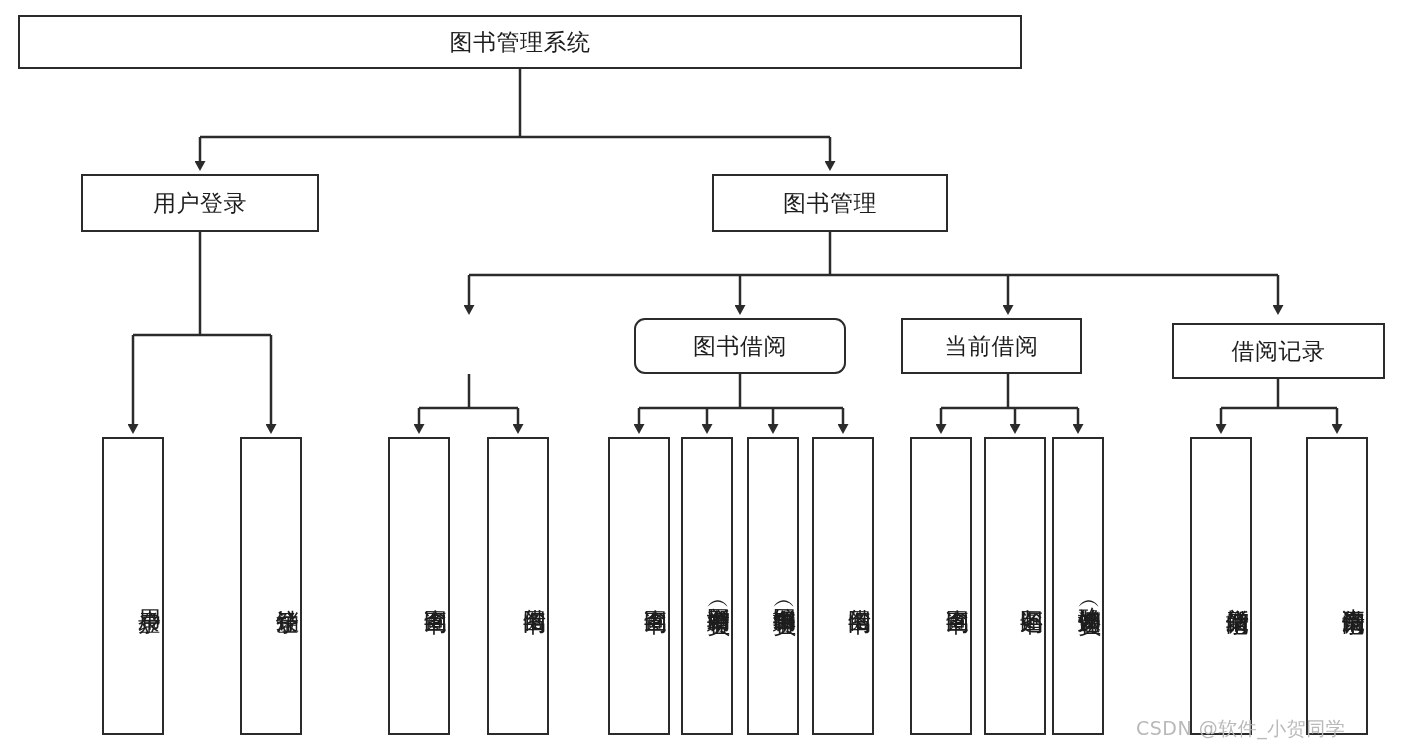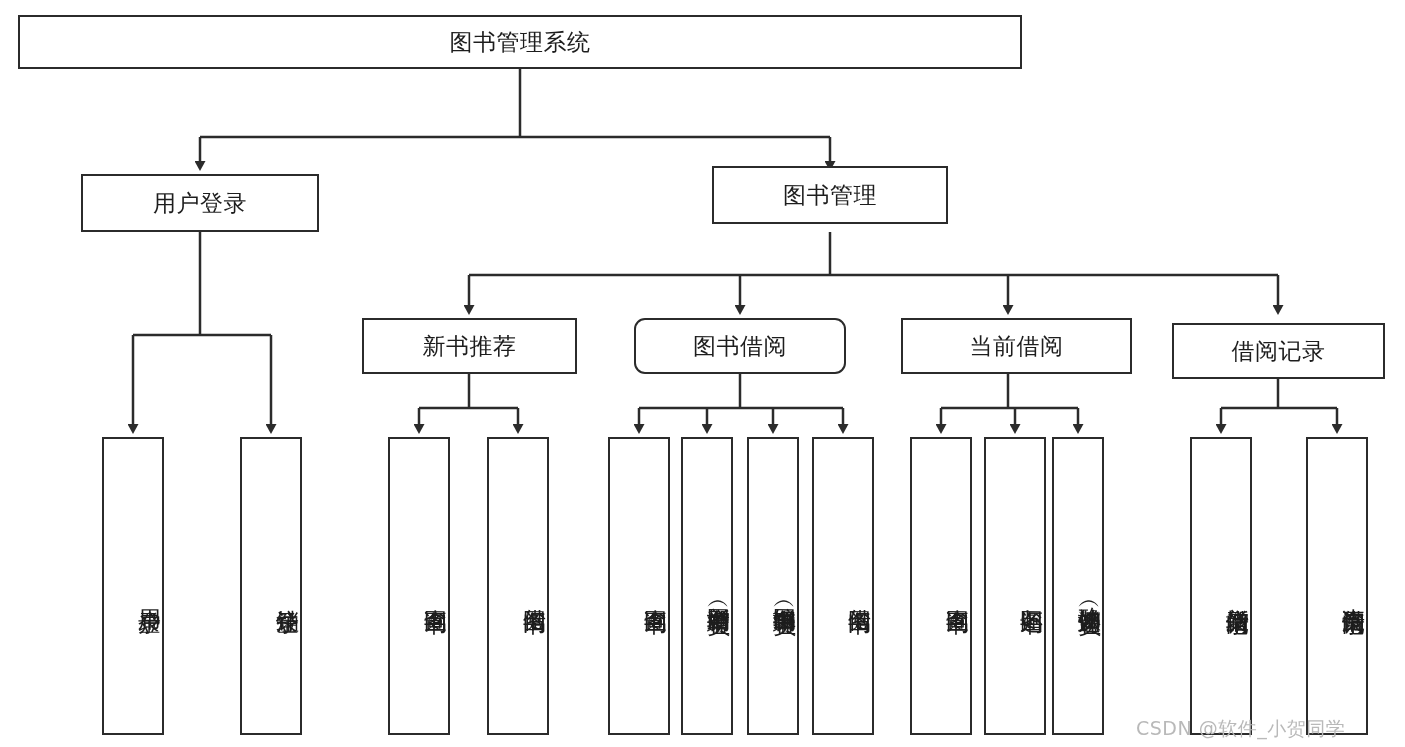--- a/index.html
+++ b/index.html
@@ -128,25 +128,24 @@
       <path d="M1278,374 L1278,408"></path>
       <path d="M1221,408 L1337,408"></path>
       <path d="M1221,408 L1221,425" marker-end="url(#arrow)"></path>
       <path d="M1337,408 L1337,425" marker-end="url(#arrow)"></path>
     </g>
   </svg>
 
   <div class="node horiz" id="node-root" style="left: 18px; top: 15px; width: 1004px; height: 54px; border-color: rgb(43, 43, 43); color: rgb(29, 29, 29); font-family: Liberation Serif, serif;">图书管理系统</div>
 
   <div class="node horiz" id="node-user-login" style="left: 81px; top: 174px; width: 238px; height: 58px; border-color: rgb(43, 43, 43); color: rgb(29, 29, 29);">用户登录</div>
-  <div class="node horiz" id="node-book-manage" style="left: 712px; top: 166px; width: 236px; height: 58px; border-color: rgb(43, 43, 43); color: rgb(29, 29, 29);">图书管理</div>
+  <div class="node horiz" id="node-book-manage" style="left: 712px; top: 174px; width: 236px; height: 58px; border-color: rgb(43, 43, 43); color: rgb(29, 29, 29);">图书管理</div>
 
-  <div class="node horiz" id="node-new-book-rec" style="left: 362px; top: 318px; width: 215px; height: 56px; border-color: rgb(43, 43, 43); color: rgb(29, 29, 29);">新书推荐</div>
   <div class="node horiz" id="node-book-borrow" style="left: 634px; top: 318px; width: 212px; height: 56px; border-color: rgb(43, 43, 43); color: rgb(29, 29, 29); border-radius: 11px;">图书借阅</div>
-  <div class="node horiz" id="node-current-borrow" style="left: 901px; top: 318px; width: 231px; height: 56px; border-color: rgb(43, 43, 43); color: rgb(29, 29, 29);">当前借阅</div>
+  <div class="node horiz" id="node-current-borrow" style="left: 901px; top: 318px; width: 181px; height: 56px; border-color: rgb(43, 43, 43); color: rgb(29, 29, 29);">当前借阅</div>
   <div class="node horiz" id="node-borrow-record" style="left: 1172px; top: 323px; width: 213px; height: 56px; border-color: rgb(43, 43, 43); color: rgb(29, 29, 29);">借阅记录</div>
 
   <div class="node vert" id="leaf-0" style="left: 102px; top: 437px; width: 62px; height: 298px; border-color: rgb(43, 43, 43); color: rgb(29, 29, 29);">
     <span class="vtext">用户登录</span>
   </div>
   <div class="node vert" id="leaf-1" style="left: 240px; top: 437px; width: 62px; height: 298px; border-color: rgb(43, 43, 43); color: rgb(29, 29, 29);">
     <span class="vtext">注销登录</span>
   </div>
   <div class="node vert" id="leaf-2" style="left: 388px; top: 437px; width: 62px; height: 298px; border-color: rgb(43, 43, 43); color: rgb(29, 29, 29);">
     <span class="vtext">查询图书</span>

